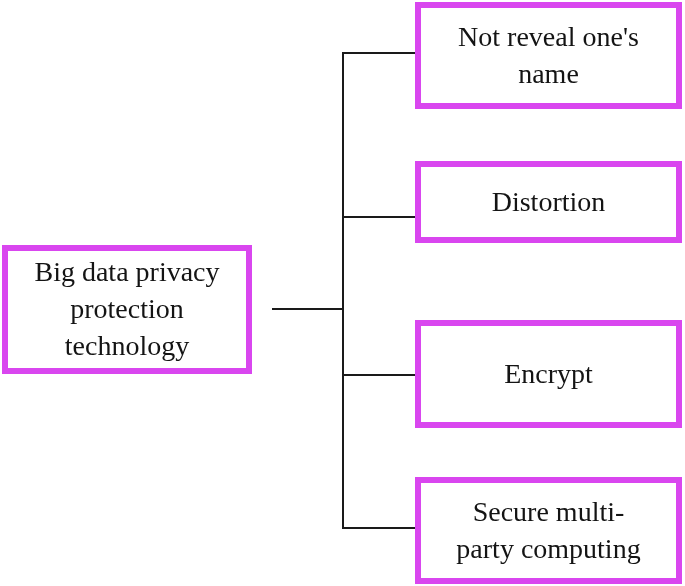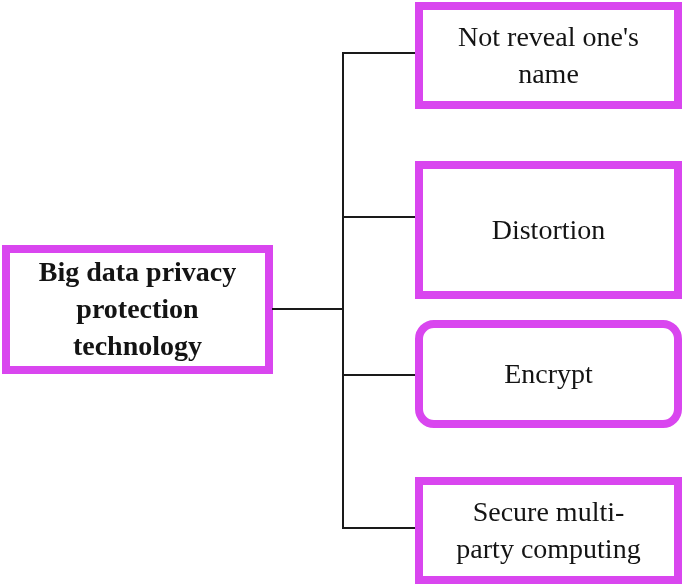--- a/index.html
+++ b/index.html
@@ -12,36 +12,36 @@
     width: 685px;
     height: 586px;
     background: #ffffff;
     font-family: "Liberation Serif", "DejaVu Serif", serif;
     color: #141414;
     overflow: hidden;
   }
   .node {
     position: absolute;
     box-sizing: border-box;
-    border: 8px solid #d946ef;
+    border: 6px solid #d946ef;
     background: #ffffff;
     display: flex;
     align-items: center;
     justify-content: center;
     text-align: center;
   }
   .node-label {
     font-size: 28px;
     line-height: 1.32;
     white-space: pre-line;
   }
-  .root-node   { left: 2px;   top: 245px; width: 271px; height: 129px; font-weight: bold; }
+  .root-node   { left: 2px;   top: 245px; width: 250px; height: 129px; }
   .child-1     { left: 415px; top: 2px;   width: 267px; height: 107px; }
-  .child-2     { left: 415px; top: 161px; width: 267px; height: 138px; }
-  .child-3     { left: 415px; top: 320px; width: 267px; height: 108px; border-radius: 19px; }
+  .child-2     { left: 415px; top: 161px; width: 267px; height: 82px; }
+  .child-3     { left: 415px; top: 320px; width: 267px; height: 108px; }
   .child-4     { left: 415px; top: 477px; width: 267px; height: 107px; align-items: center; }
   .line {
     position: absolute;
     background: #1a1a1a;
   }
   .root-link   { left: 272px; top: 308px; width: 71px;  height: 2px; }
   .spine       { left: 342px; top: 52px;  width: 2px;   height: 477px; }
   .branch      { left: 343px; width: 73px; height: 2px; }
   .branch-1    { top: 52px; }
   .branch-2    { top: 216px; }

